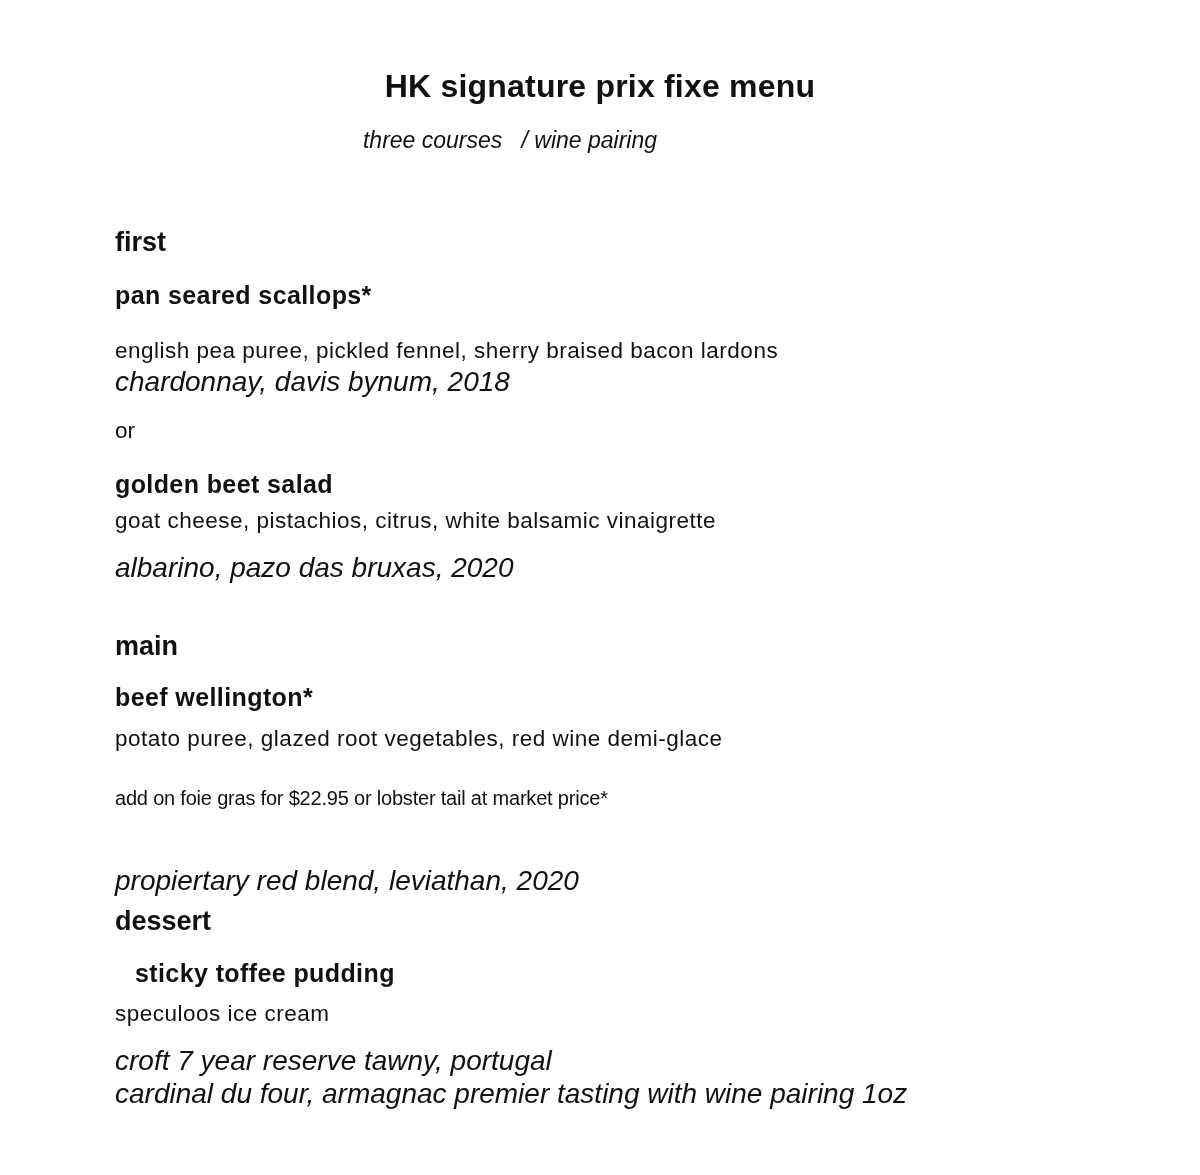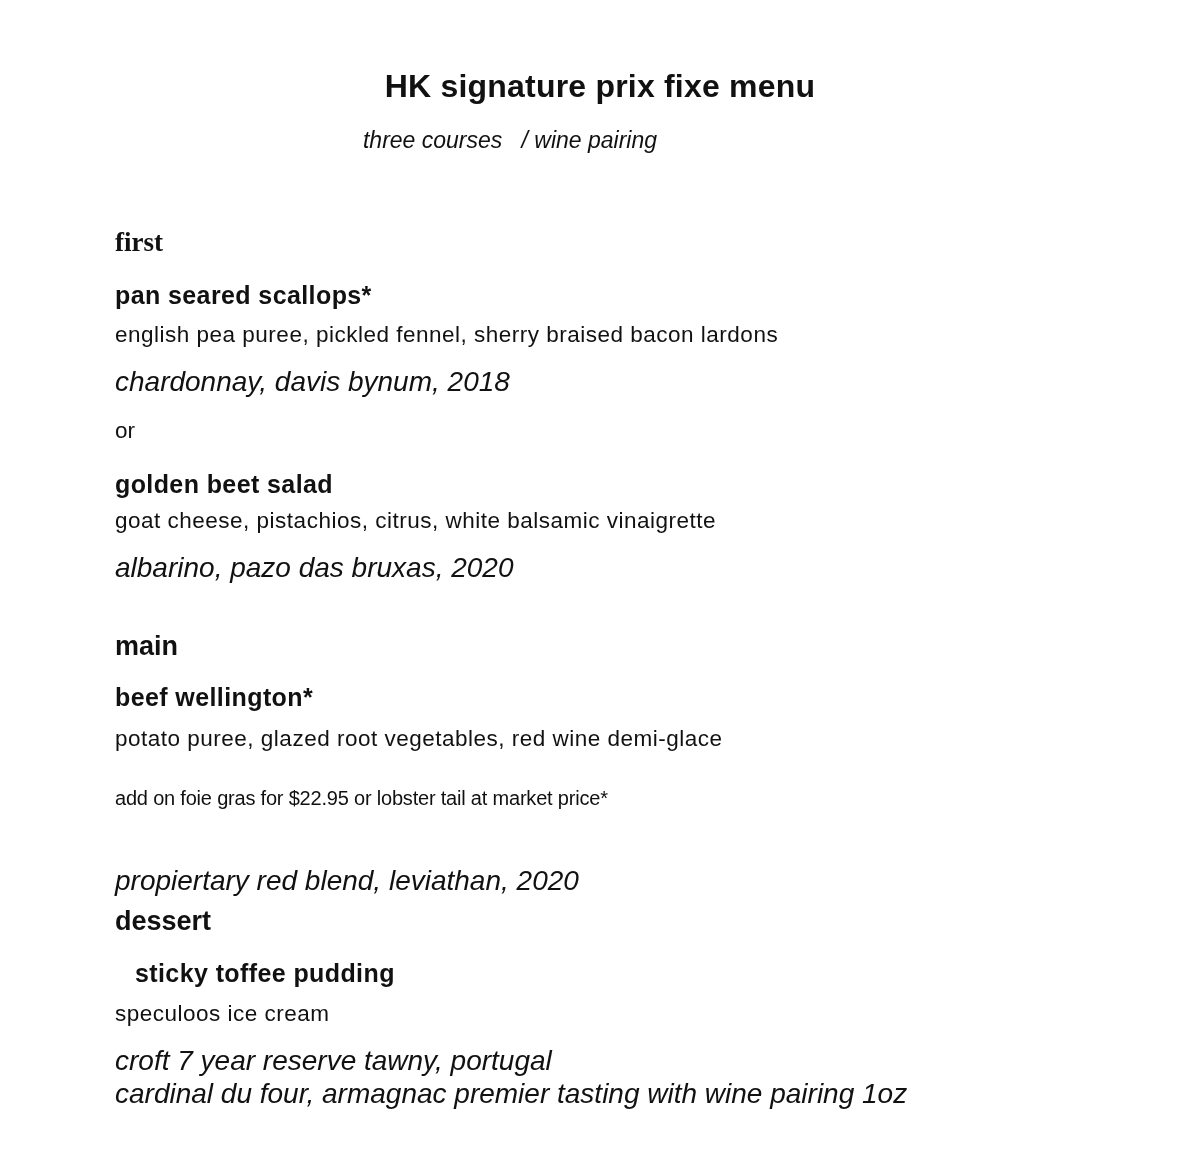--- a/index.html
+++ b/index.html
@@ -80,25 +80,25 @@
   </style>
 </head>
 <body>
 
 <div class="page">
 
   <div class="title">HK signature prix fixe menu</div>
   <div class="subtitle">three courses   / wine pairing</div>
 
   <section>
-    <div class="line course-heading" style="top:225px;font-family:Liberation Serif, serif;">first</div>
+    <div class="line course-heading" style="top:225px;">first</div>
 
     <div>
       <div class="line dish-name" style="top:279px;">pan seared scallops*</div>
-      <div class="line dish-desc" style="top:320px;">english pea puree, pickled fennel, sherry braised bacon lardons</div>
+      <div class="line dish-desc" style="top:336px;">english pea puree, pickled fennel, sherry braised bacon lardons</div>
       <div class="line wine" style="top:367px;">chardonnay, davis bynum, 2018</div>
     </div>
 
     <div class="line or-sep" style="top:416px;">or</div>
 
     <div>
       <div class="line dish-name" style="top:468px;text-align:center;">golden beet salad</div>
       <div class="line dish-desc" style="top:506px;">goat cheese, pistachios, citrus, white balsamic vinaigrette</div>
       <div class="line wine" style="top:553px;">albarino, pazo das bruxas, 2020</div>
     </div>

